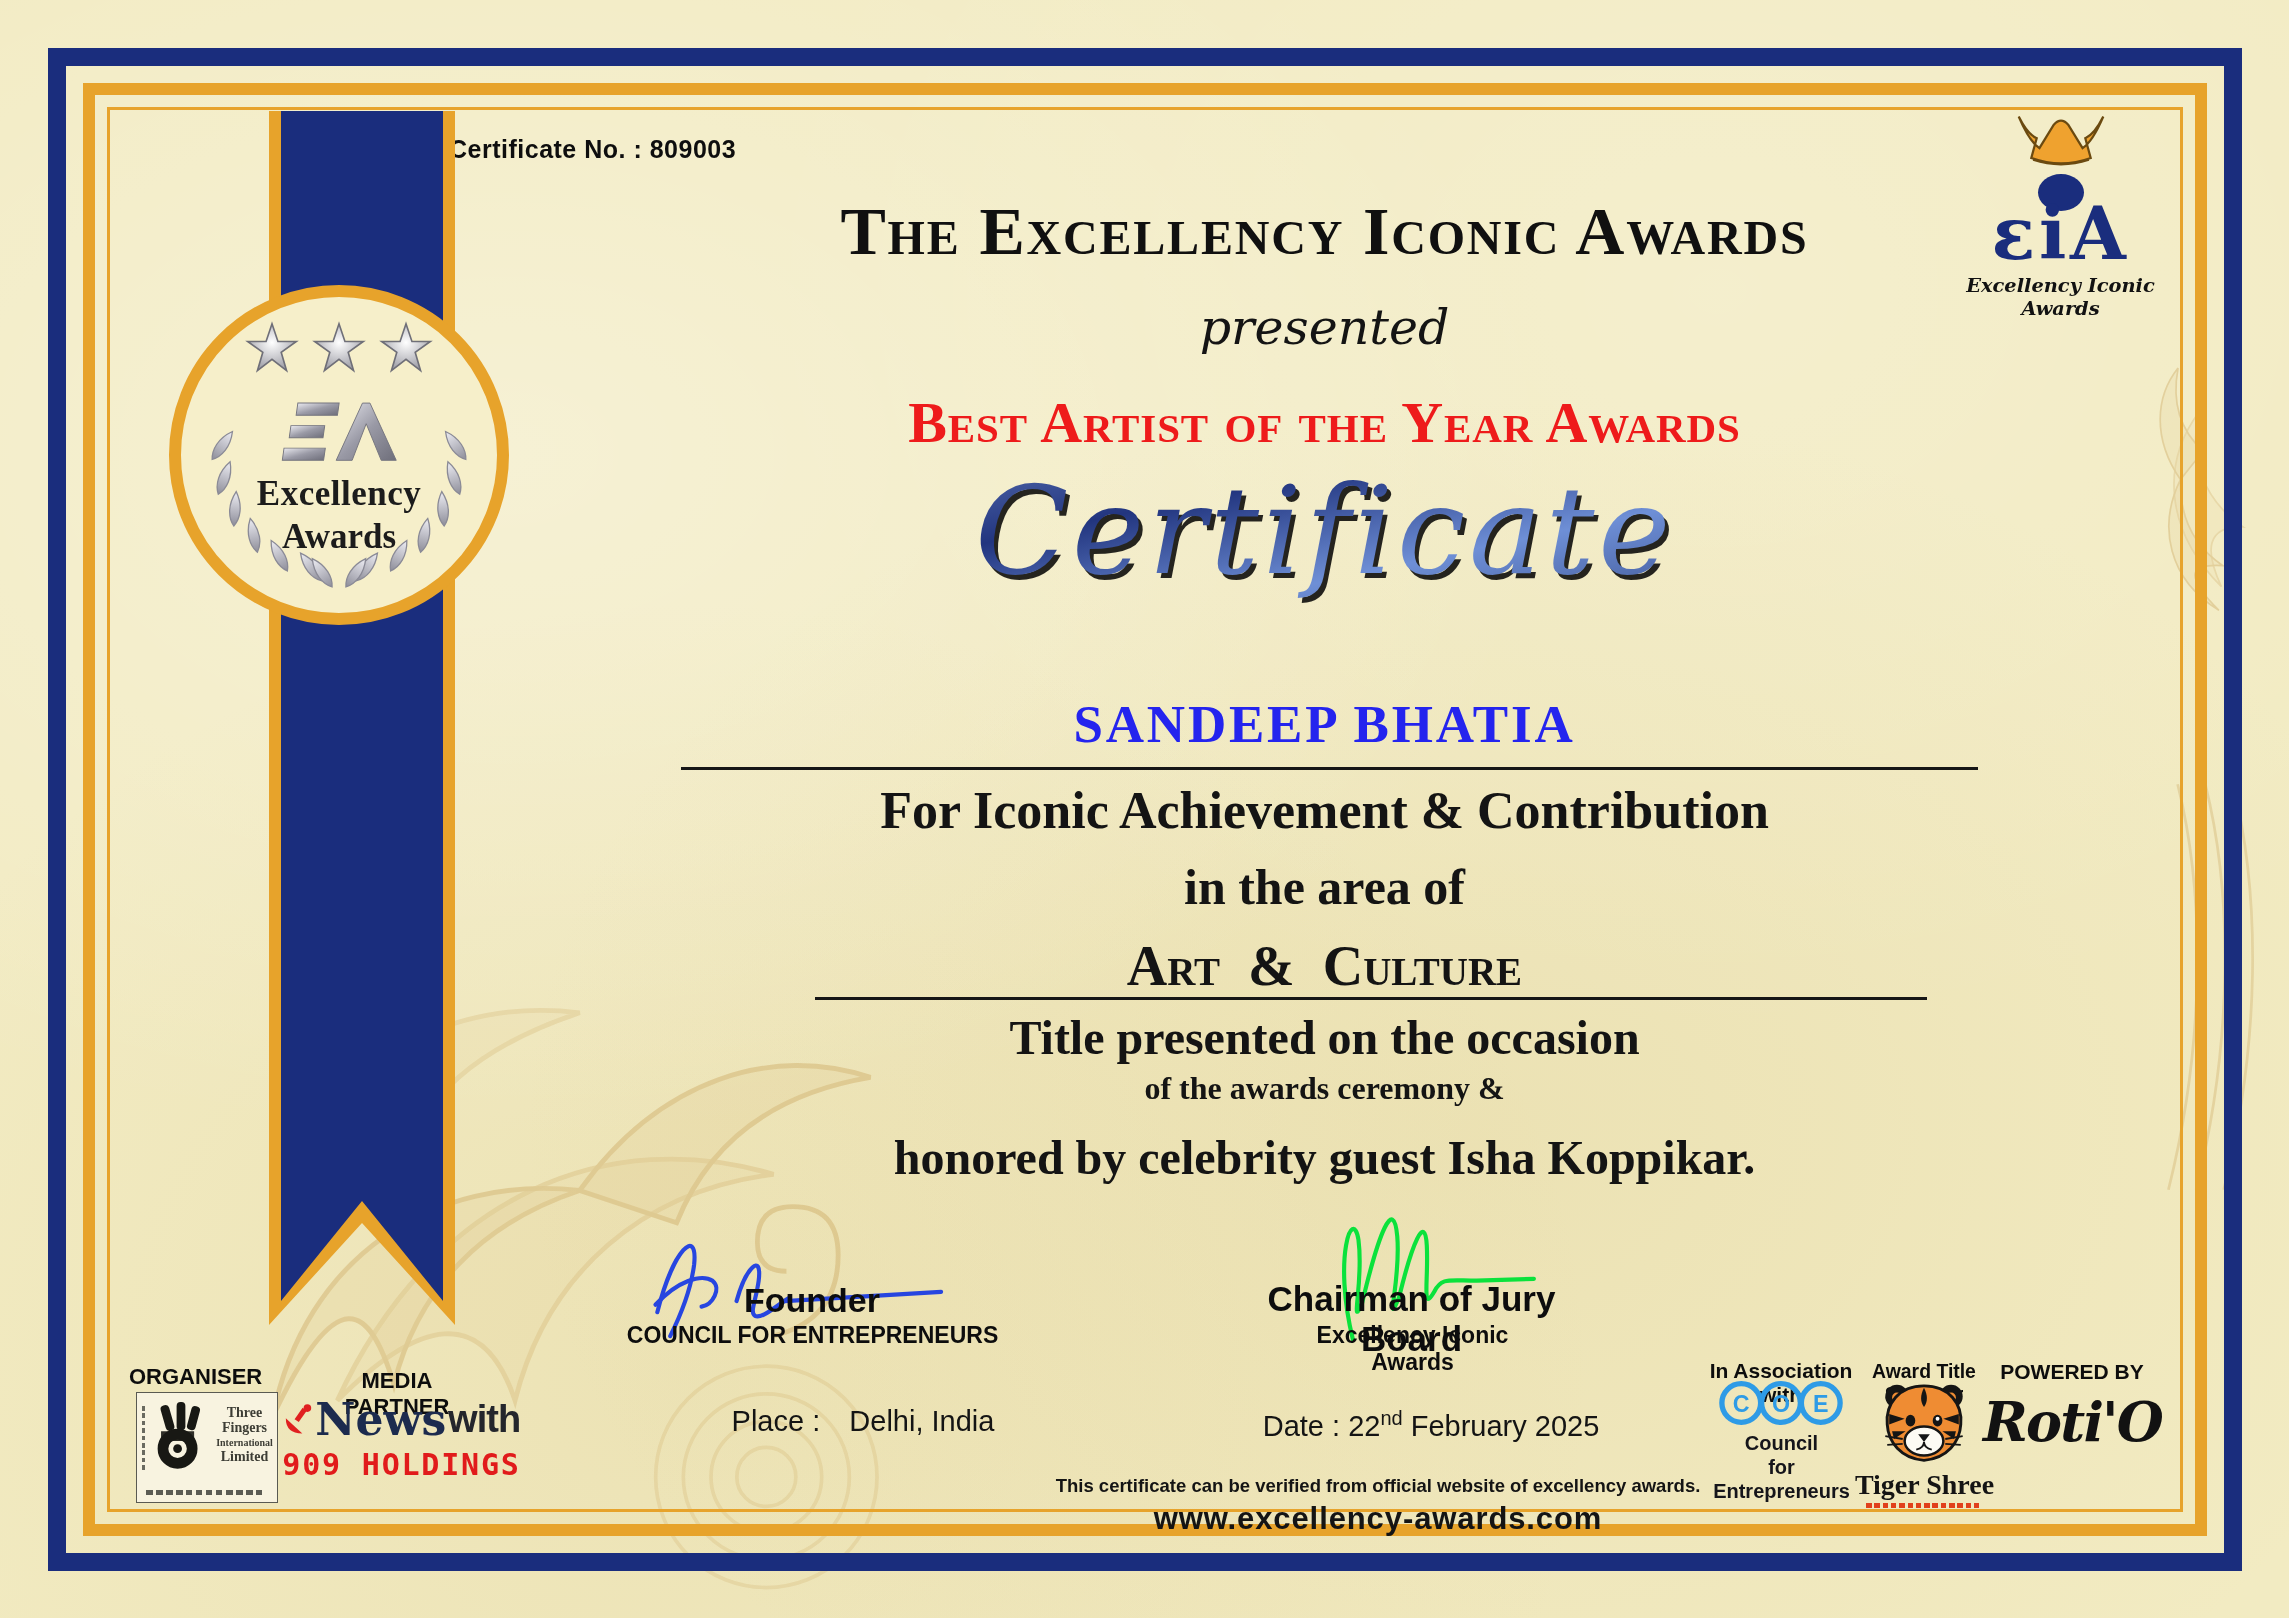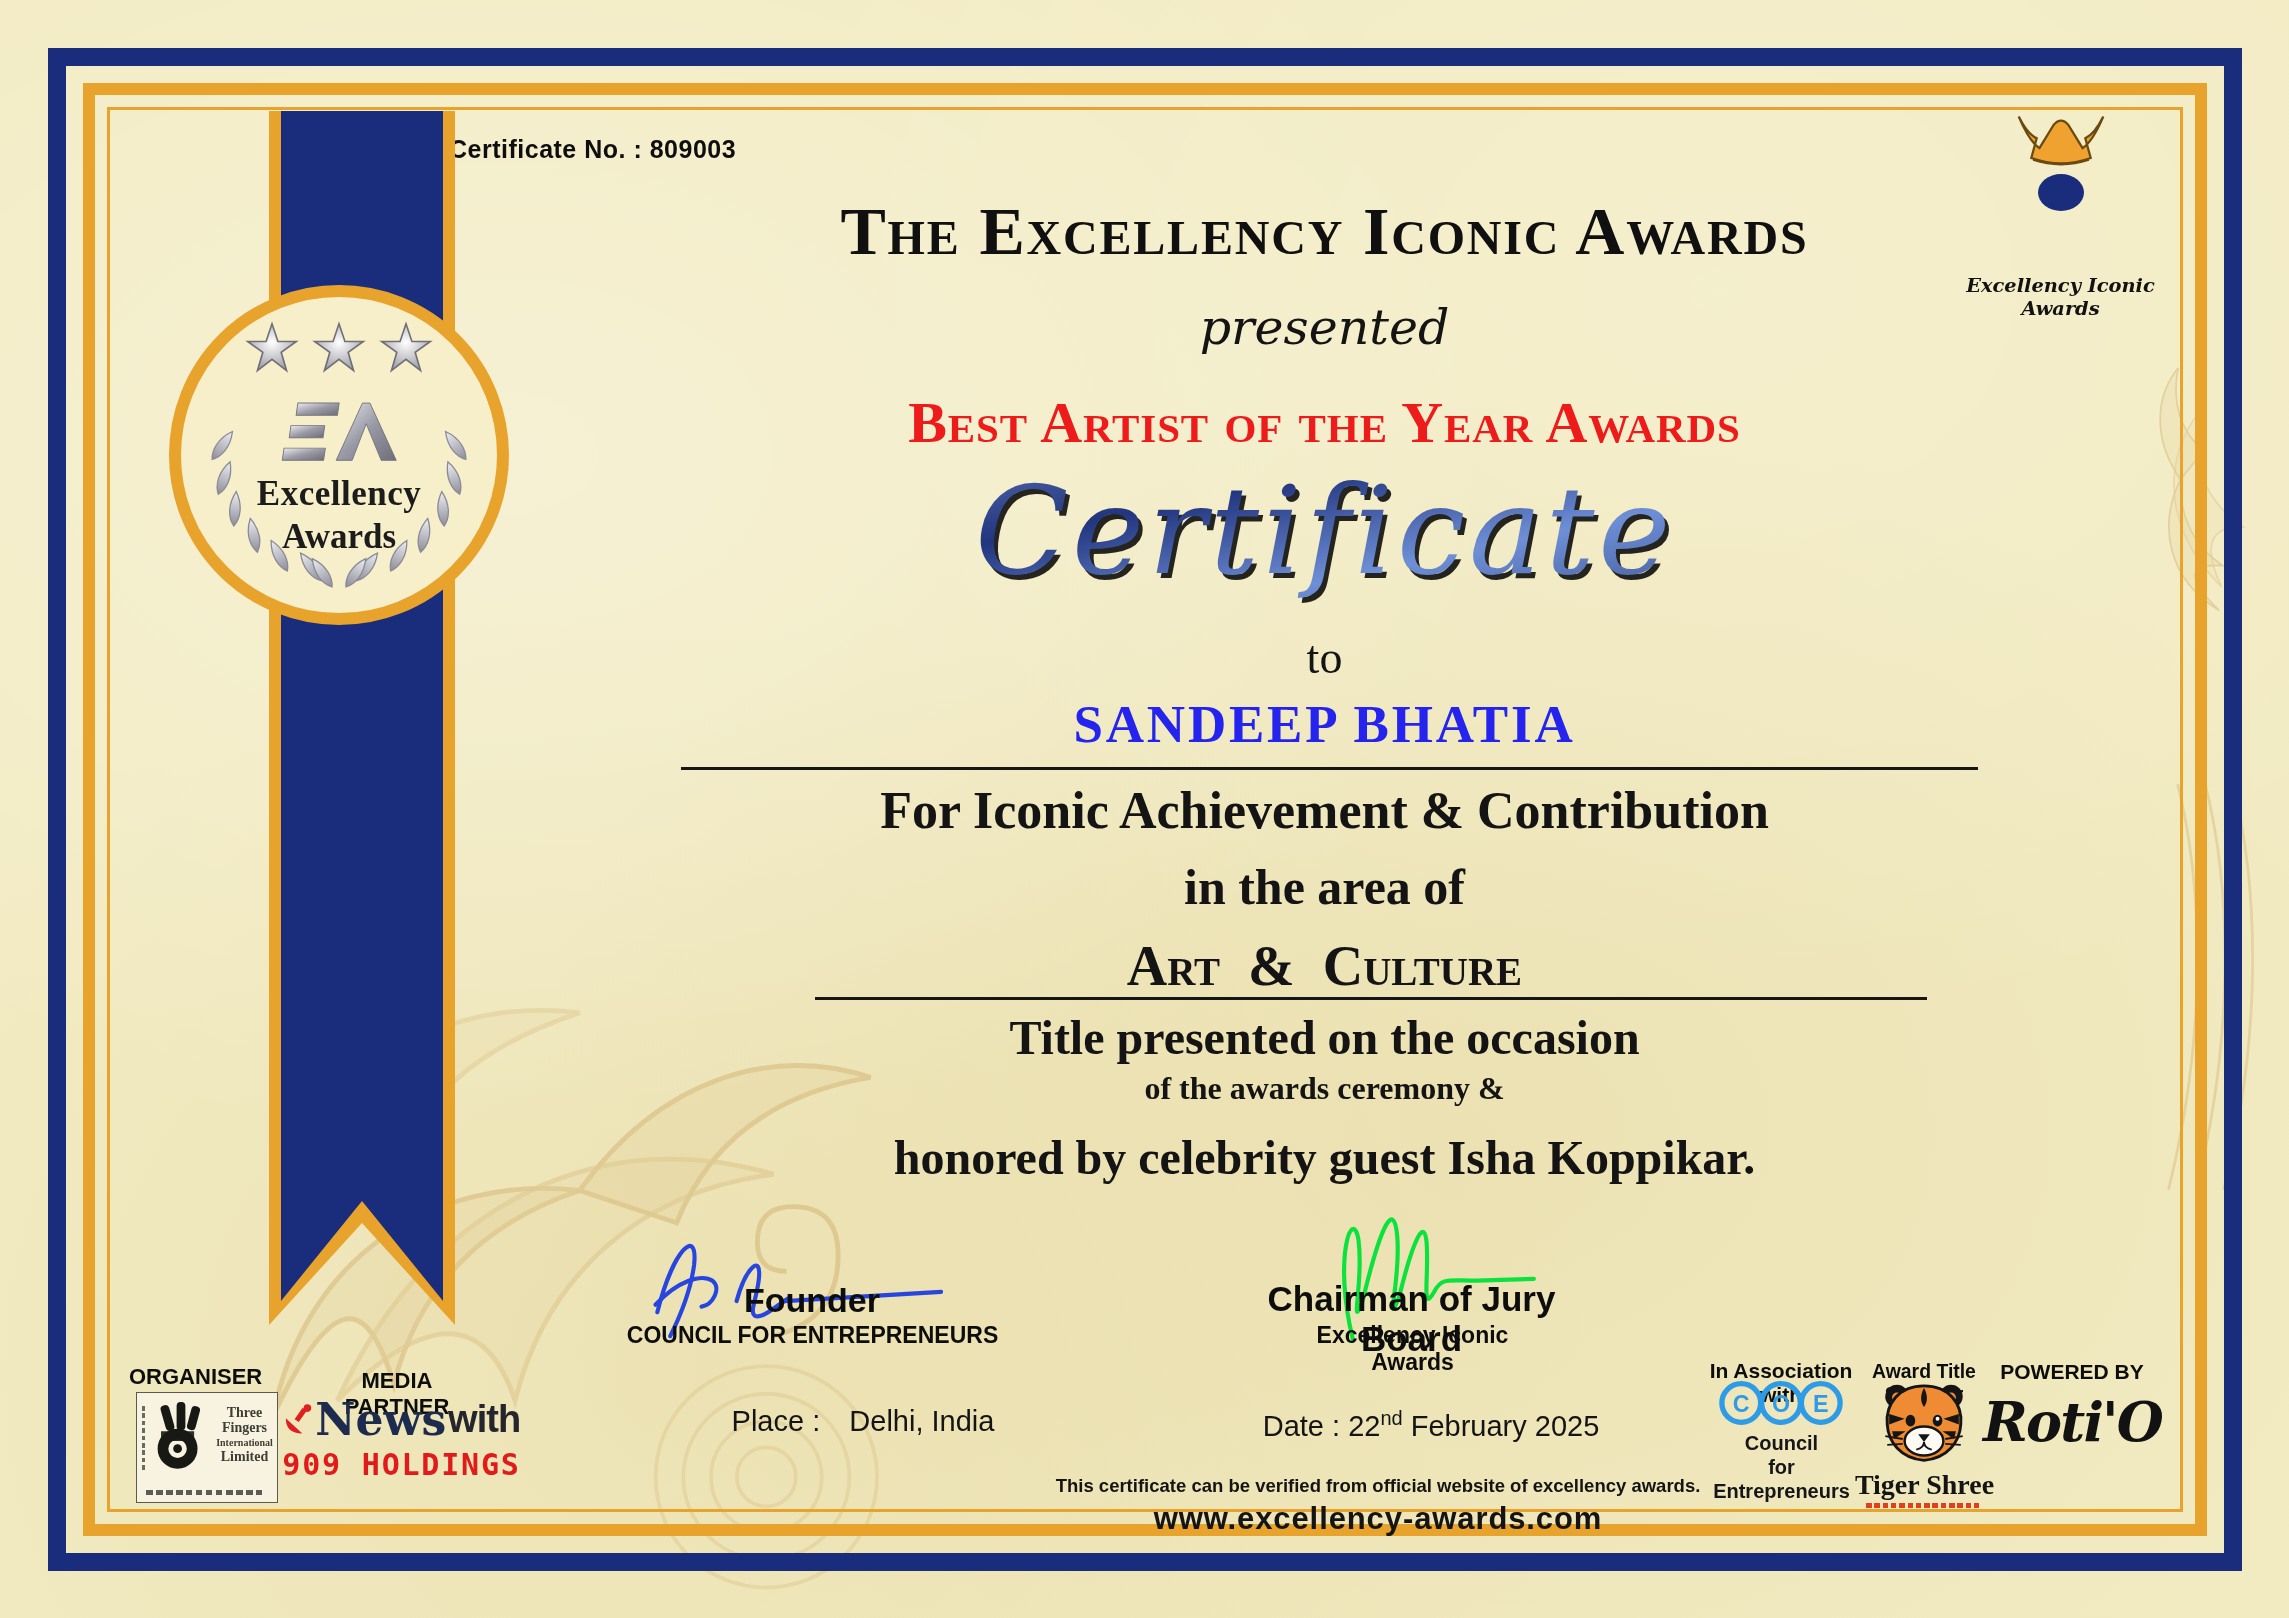--- a/index.html
+++ b/index.html
@@ -207,29 +207,29 @@
   </div>
 
   <div class="abs sans cert-no">Certificate No. : 809003</div>
 
   <div class="abs eia" style="height:194px;">
     <svg class="abs eia-crown" width="100" height="63" viewBox="0 0 110 70">
       <path d="M8 4 Q20 32 31 39 L47 13 Q55 4 63 13 L79 39 Q90 32 102 4 Q92 24 82 28 L88 50 Q55 62 22 50 L28 28 Q18 24 8 4 Z" fill="#efa22f" stroke="#6b4a10" stroke-width="2.5"></path>
       <path d="M24 52 Q55 62 86 52" stroke="#6b4a10" stroke-width="2.5" fill="none"></path>
     </svg>
     <div class="abs eia-dot"></div>
+    <div class="abs ctr eia-mono">εiA</div>
     <div class="abs ctr eia-tag">Excellency Iconic Awards</div>
   </div>
 
   <div class="abs col" style="top:0;height:1619px;">
     <div class="abs ctr line sc org-title">The Excellency Iconic Awards</div>
     <div class="abs ctr line presented">presented</div>
     <div class="abs ctr line sc award-title">Best Artist of the Year Awards</div>
     <div class="abs ctr line cert-word">Certificate</div>
-    <div class="abs ctr line to-word">to</div>
     <div class="abs ctr line recipient">SANDEEP BHATIA</div>
     <div class="abs rule rule1"></div>
     <div class="abs ctr line reason2">in the area of</div>
     <div class="abs ctr line reason1">For Iconic Achievement &amp; Contribution</div>
     <div class="abs ctr line sc area">Art  &amp;  Culture</div>
     <div class="abs rule rule2"></div>
     <div class="abs ctr line occ1">Title presented on the occasion</div>
     <div class="abs ctr line occ2">of the awards ceremony &amp;</div>
     <div class="abs ctr line occ3">honored by celebrity guest Isha Koppikar.</div>
   </div>

